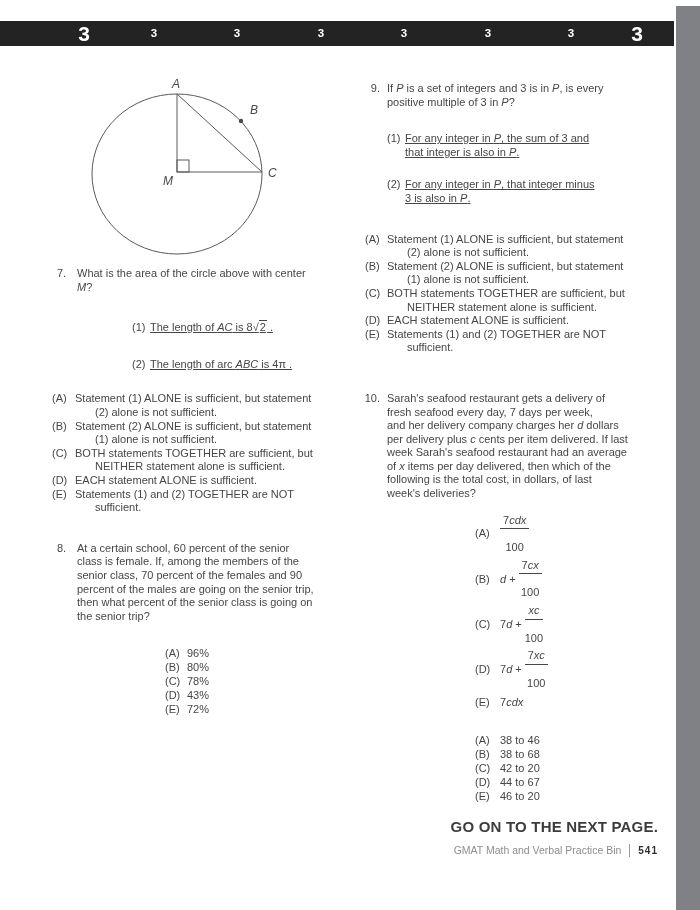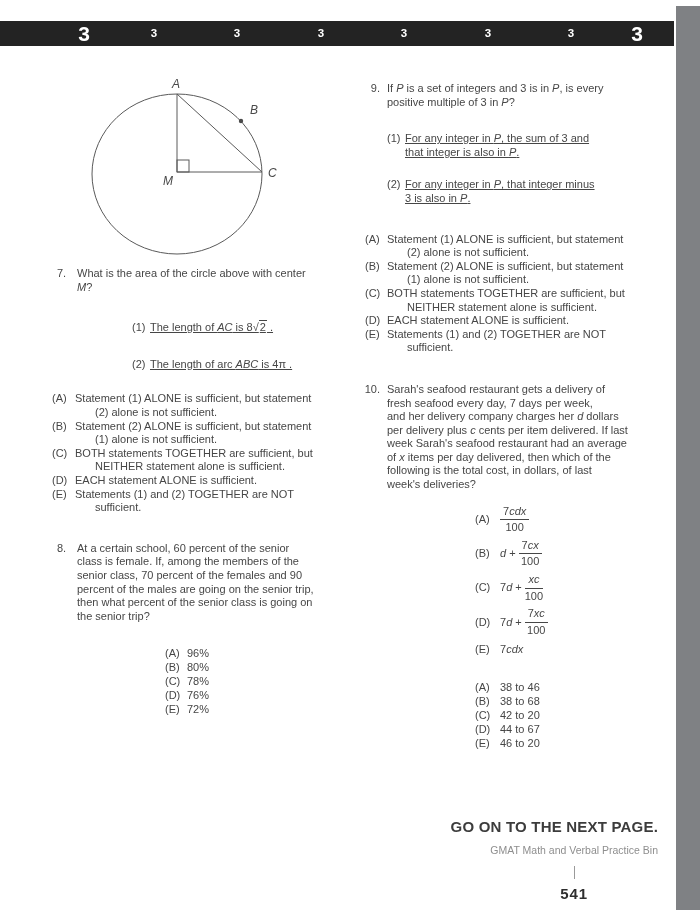--- a/index.html
+++ b/index.html
@@ -46,36 +46,36 @@
   .q11-opts { margin-left:117px; margin-top:24px; }
   .opt-label { flex:none; width:22px; }
   .q11-opts .opt-label { width:25px; }
 
   .fopts { margin-left:117px; margin-top:13px; }
   .fopt { display:flex; align-items:center; margin-bottom:4px; min-height:29px; }
   .fopt-label { flex:none; width:25px; }
   .fexpr { display:flex; align-items:center; gap:3px; }
   .frac { display:inline-block; text-align:center; }
   .frac .num { display:block; padding:0 3px 1px; border-bottom:1px solid #464646; }
-  .frac .den { display:block; padding-top:1px; }
+  .frac .den { display:block; padding-top:1px;margin-top:11px; }
   .fopt-plain { min-height:14px; margin-top:5px; }
 
   .radicand { border-top:1px solid #464646; padding:0 1px; }
 
   .mt7  { margin-top:7px; } .mt19 { margin-top:19px; }
-  .mt21 { margin-top:21px; } .mt23 { margin-top:23px; } .mt24 { margin-top:28px; } .mt27 { margin-top:27px; }
+  .mt21 { margin-top:21px; } .mt23 { margin-top:23px; } .mt24 { margin-top:37px; } .mt27 { margin-top:27px; }
 
   .diagram-wrap { width:300px; height:186px; }
   .diagram-wrap svg text { font-family:"Liberation Sans","DejaVu Sans",sans-serif; font-style:italic; font-size:12px; fill:#4a4a4a; }
 
   .go-on { position:absolute; top:820px; right:42px; font-size:15px; font-weight:bold; color:#3c3c3c; letter-spacing:0.2px; }
-  .footer-line { position:absolute; top:844px; right:42px; display:flex; align-items:center; gap:8px;flex-direction:column; }
+  .footer-line { position:absolute; top:844px; right:42px; display:flex; align-items:center; gap:8px; }
   .footer-title { color:#8e8e8e; font-size:10.5px; }
   .footer-div { width:1px; height:13px; background:#9a9a9a; }
-  .footer-page { color:#2e2e2e; font-size:15px; font-weight:bold; letter-spacing:1px; }
+  .footer-page { color:#2e2e2e; font-size:10px; font-weight:bold; letter-spacing:1px; }
 </style>
 </head>
 <body>
 
 <div class="page">
 
   <div class="header-bar">
     <span class="n-lg h3-1">3</span>
     <span class="n-sm h3-2">3</span>
     <span class="n-sm h3-3">3</span>
@@ -165,21 +165,21 @@
       <div class="opt">
         <span class="opt-label">(B)</span>
         <span>80%</span>
       </div>
       <div class="opt">
         <span class="opt-label">(C)</span>
         <span>78%</span>
       </div>
       <div class="opt">
         <span class="opt-label">(D)</span>
-        <span>76%</span>
+        <span>43%</span>
       </div>
       <div class="opt">
         <span class="opt-label">(E)</span>
         <span>72%</span>
       </div>
     </div>
   </div>
 
   <div class="col-right">
 

